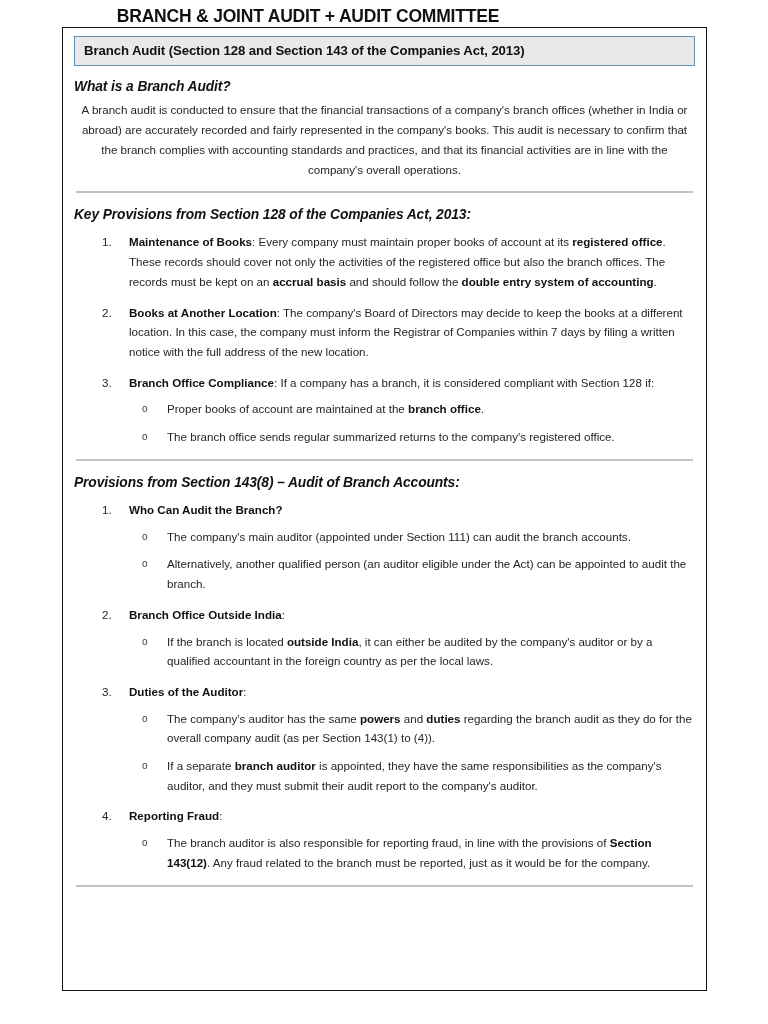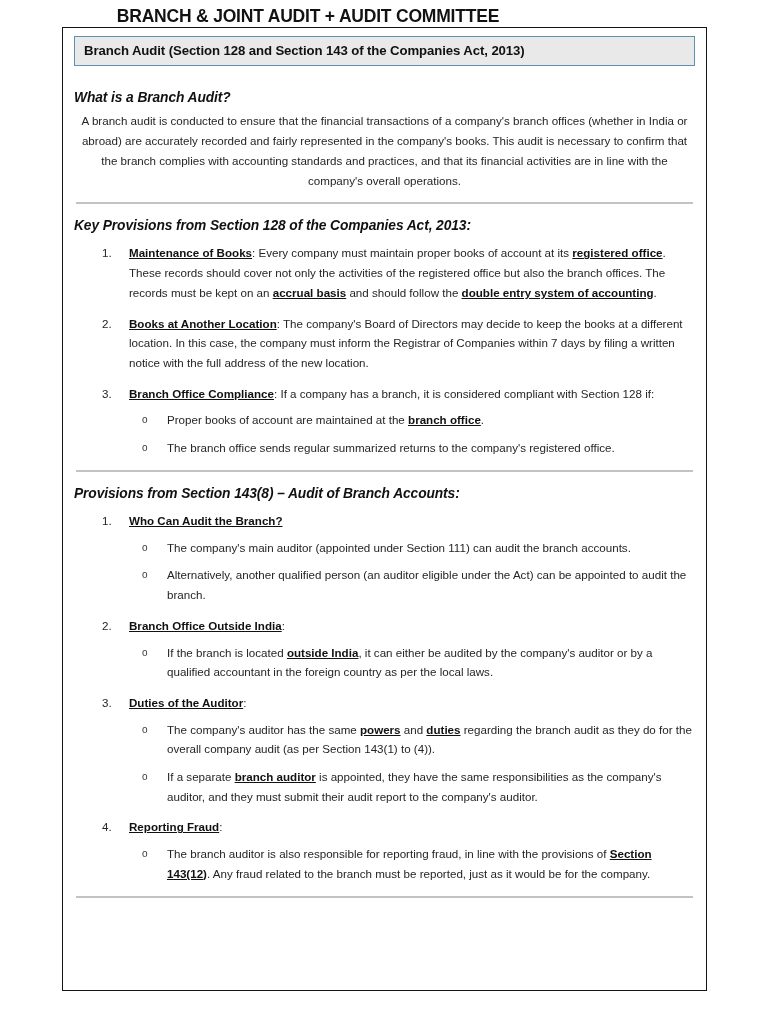--- a/index.html
+++ b/index.html
@@ -54,21 +54,21 @@
   .page-inner {
     padding: 8px 11px 0 11px;
   }
 
   
   .section-box {
     box-sizing: border-box;
     background: #e9e9e9;
     border: 1.4px solid #5e92b3;
     padding: 6px 9px 7px 9px;
-    margin-bottom: 23px;
+    margin-bottom: 12px;
   }
   .section-box-title {
     font-size: 13.2px;
     font-weight: bold;
     color: #111111;
     letter-spacing: -0.1px;
     line-height: 1.15;
   }
 
   
@@ -155,21 +155,21 @@
     line-height: 1.96;
     color: #3a3a3a;
   }
   .sub-text {
     font-size: 11.6px;
     line-height: 1.70;
     color: #252525;
     margin-top: 28px;
   }
 
-  b, strong { font-weight: bold; color: #111111; text-decoration: underline; }
+  b, strong { font-weight: bold; color: #111111; }
 </style>
 </head>
 <body>
 
 <div class="page-root">
 
   <div class="doc-title">BRANCH &amp; JOINT AUDIT + AUDIT COMMITTEE</div>
 
   <div class="page-frame">
     <div class="page-inner">

